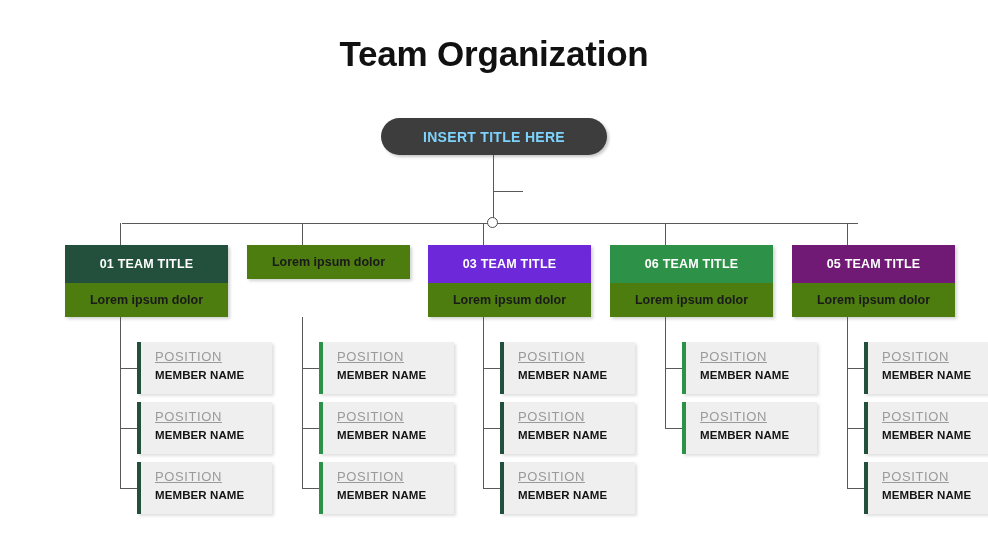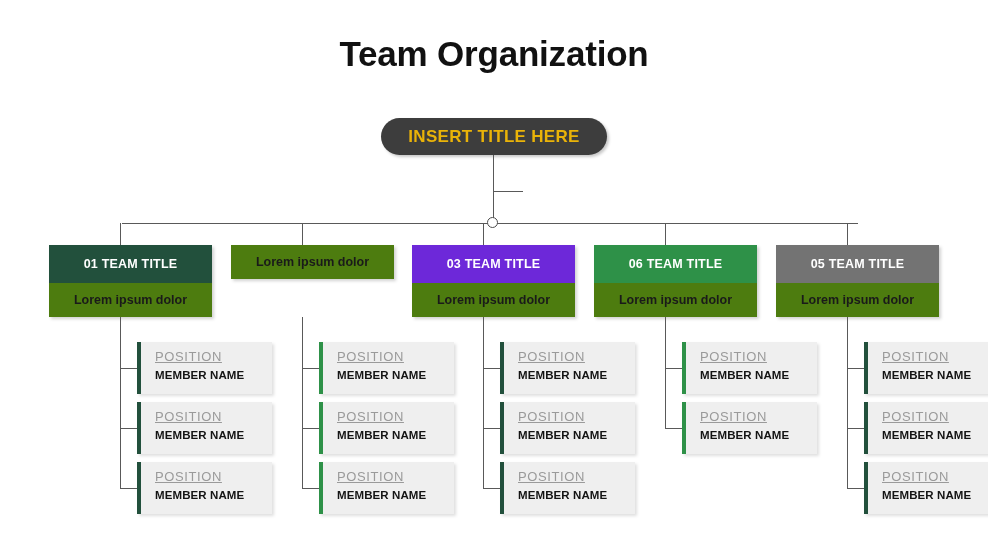--- a/index.html
+++ b/index.html
@@ -40,22 +40,22 @@
     width: 226px;
     height: 37px;
     border-radius: 19px;
     background: #3d3d3d;
     box-shadow: 2px 2px 3px rgba(0,0,0,0.22);
     display: flex;
     align-items: center;
     justify-content: center;
   }
   .root-pill span {
-    color: #eab308;
-    font-size: 17px;
+    color: #7dd3fc;
+    font-size: 14px;
     font-weight: bold;
     letter-spacing: 0.3px;
   }
 
   
   .side-title {
     position: absolute;
     left: 522px;
     top: 175px;
     width: 161px;
@@ -96,21 +96,21 @@
     box-sizing: border-box;
   }
 
   
   .column { position: absolute; top: 223px; }
   .col-drop { left: 71px; top: 0; height: 22px; }
 
   .col-head {
     position: absolute;
     top: 22px;
-    left: 0;
+    left: 16px;
     width: 163px;
     box-shadow: 2px 2px 3px rgba(0,0,0,0.18);
   }
   .col-head-title {
     height: 38px;
     display: flex;
     align-items: center;
     justify-content: center;
     color: #ffffff;
     font-size: 12.5px;
@@ -302,21 +302,21 @@
           <div class="member-accent" style="background: rgb(46, 145, 72);"></div>
           <div class="member-text">
             <div class="member-position">POSITION</div>
             <div class="member-name">MEMBER NAME</div>
           </div>
         </div>
       </div>
       <div class="column" style="left: 776px;">
         <div class="line v-line col-drop"></div>
         <div class="col-head">
-          <div class="col-head-title" style="background: #737373;">05 TEAM TITLE</div>
+          <div class="col-head-title" style="background: #701a75;">05 TEAM TITLE</div>
           <div class="col-head-sub">Lorem ipsum dolor</div>
         </div>
         <div class="line v-line branch-trunk" style="height: 171px;"></div>
         <div class="line h-line member-stub" style="top: 145px;"></div>
         <div class="member" style="top: 119px;">
           <div class="member-accent" style="background: rgb(34, 80, 60);"></div>
           <div class="member-text">
             <div class="member-position">POSITION</div>
             <div class="member-name">MEMBER NAME</div>
           </div>

